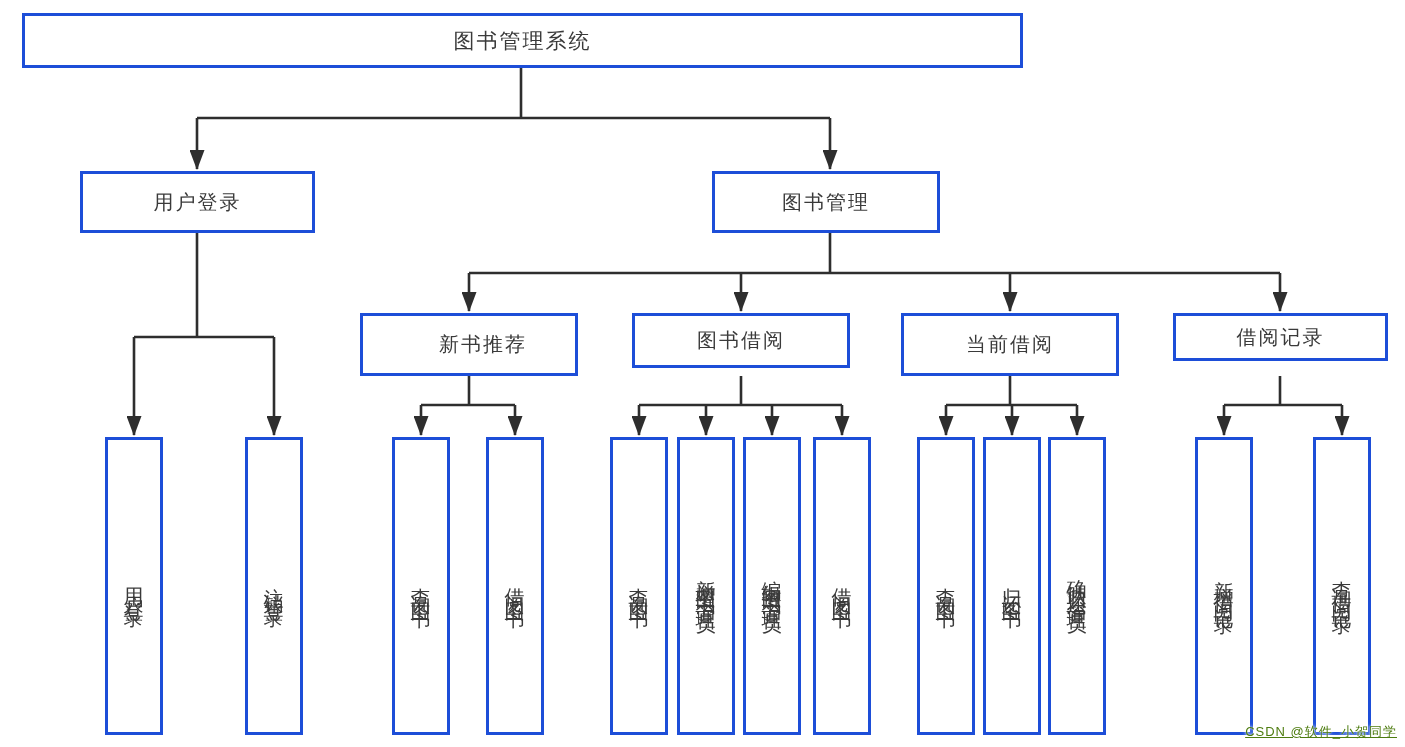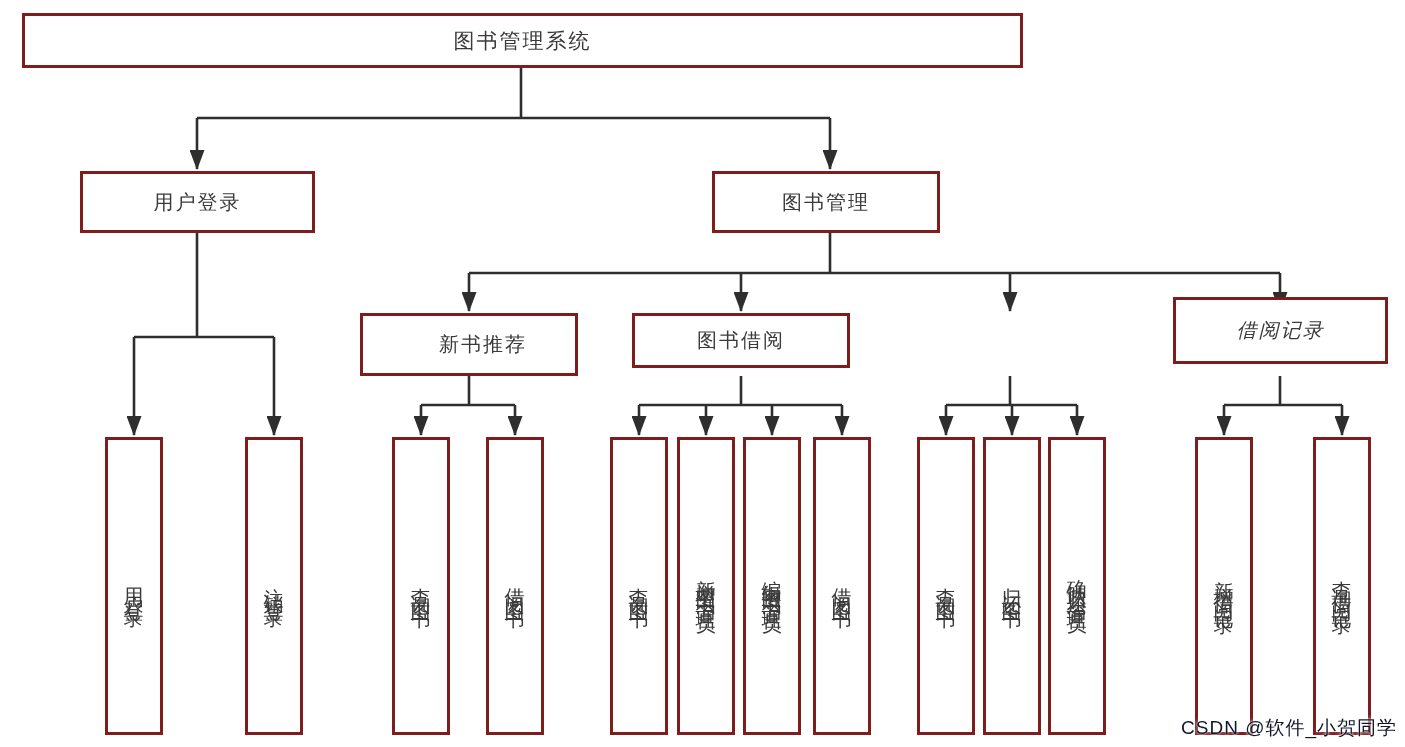--- a/index.html
+++ b/index.html
@@ -14,21 +14,21 @@
   .connectors {
     position: absolute;
     left: 0; top: 0;
     width: 1405px; height: 747px;
     z-index: 1;
   }
   .node {
     position: absolute;
     box-sizing: border-box;
     background: #ffffff;
-    border: 3px solid #7f1d1d;
+    border: 3px solid #1d4ed8;
     display: flex;
     align-items: center;
     justify-content: center;
     color: #3a3a3a;
     z-index: 2;
   }
   .node.h {
     font-size: 20px;
     letter-spacing: 2px;
     white-space: nowrap;
@@ -37,26 +37,27 @@
     writing-mode: vertical-rl;
     text-orientation: mixed;
     font-size: 20px;
     letter-spacing: 7px;
     line-height: 1;
   }
   .watermark {
     position: absolute;
     right: 8px;
     bottom: 6px;
-    font-size: 19px;
-    color: #0f172a;
+    font-size: 13px;
+    color: #4d7c0f;
     letter-spacing: 1px;
     z-index: 5;
     text-shadow: 0 0 2px #ffffff, 0 0 4px #ffffff;
     white-space: nowrap;
+    text-decoration: underline;
   }
 </style>
 </head>
 <body>
 
 <div class="canvas">
 
   <svg class="connectors" viewBox="0 0 1405 747" xmlns="http://www.w3.org/2000/svg">
     <defs>
       <marker id="arrow" viewBox="0 0 20 15" refX="19" refY="7.5" markerUnits="userSpaceOnUse" markerWidth="20" markerHeight="15" orient="auto">
@@ -109,21 +110,24 @@
   <div class="node h" style="left:712px; top:171px; width:228px; height:62px;">
     <span>图书管理</span>
   </div>
 
   <div class="node h" style="left:360px; top:313px; width:218px; height:63px;padding-left:28px;">
     <span>新书推荐</span>
   </div>
   <div class="node h" style="left:632px; top:313px; width:218px; height:55px;">
     <span>图书借阅</span>
   </div>
-  <div class="node h" style="left:1173px; top:297px; width:215px; height:67px;font-style:italic;">
+  <div class="node h" style="left:901px; top:313px; width:218px; height:63px;">
+    <span>当前借阅</span>
+  </div>
+  <div class="node h" style="left:1173px; top:313px; width:215px; height:48px;">
     <span>借阅记录</span>
   </div>
 
   <div class="node v" style="left:105px; top:437px; width:58px; height:298px;">
     <span>用户登录</span>
   </div>
   <div class="node v" style="left:245px; top:437px; width:58px; height:298px;">
     <span>注销登录</span>
   </div>
 

